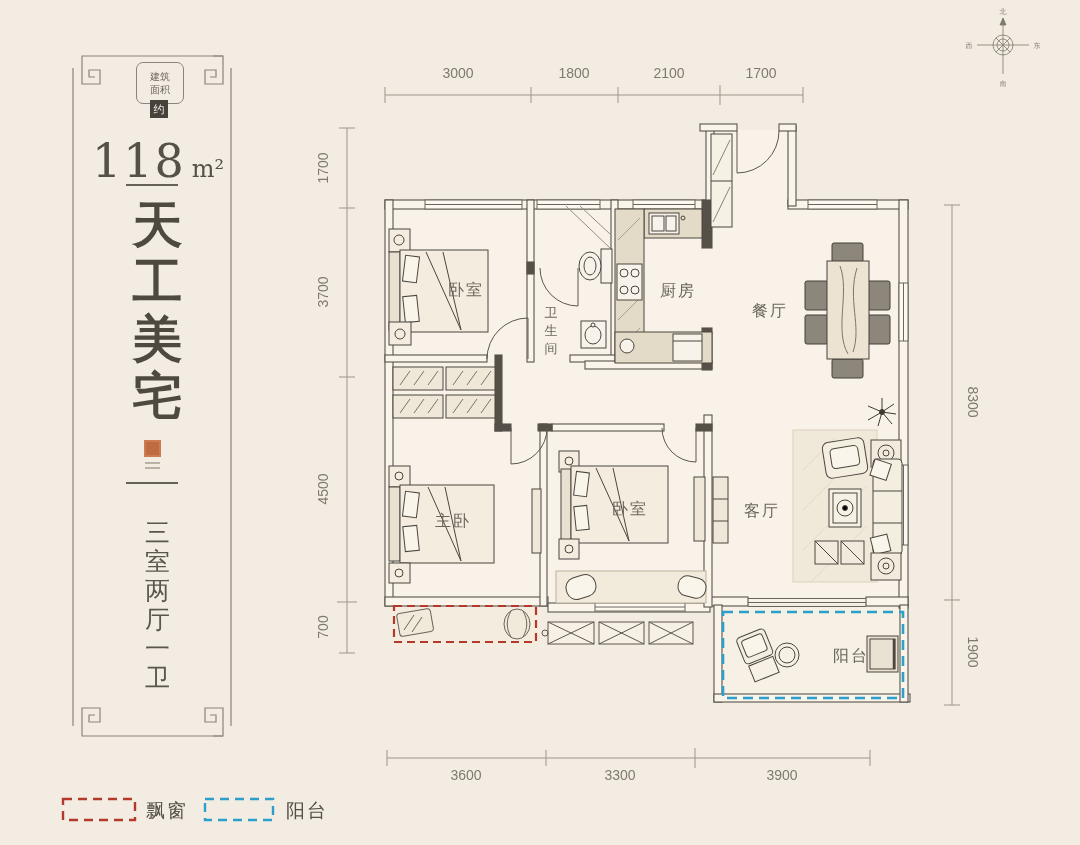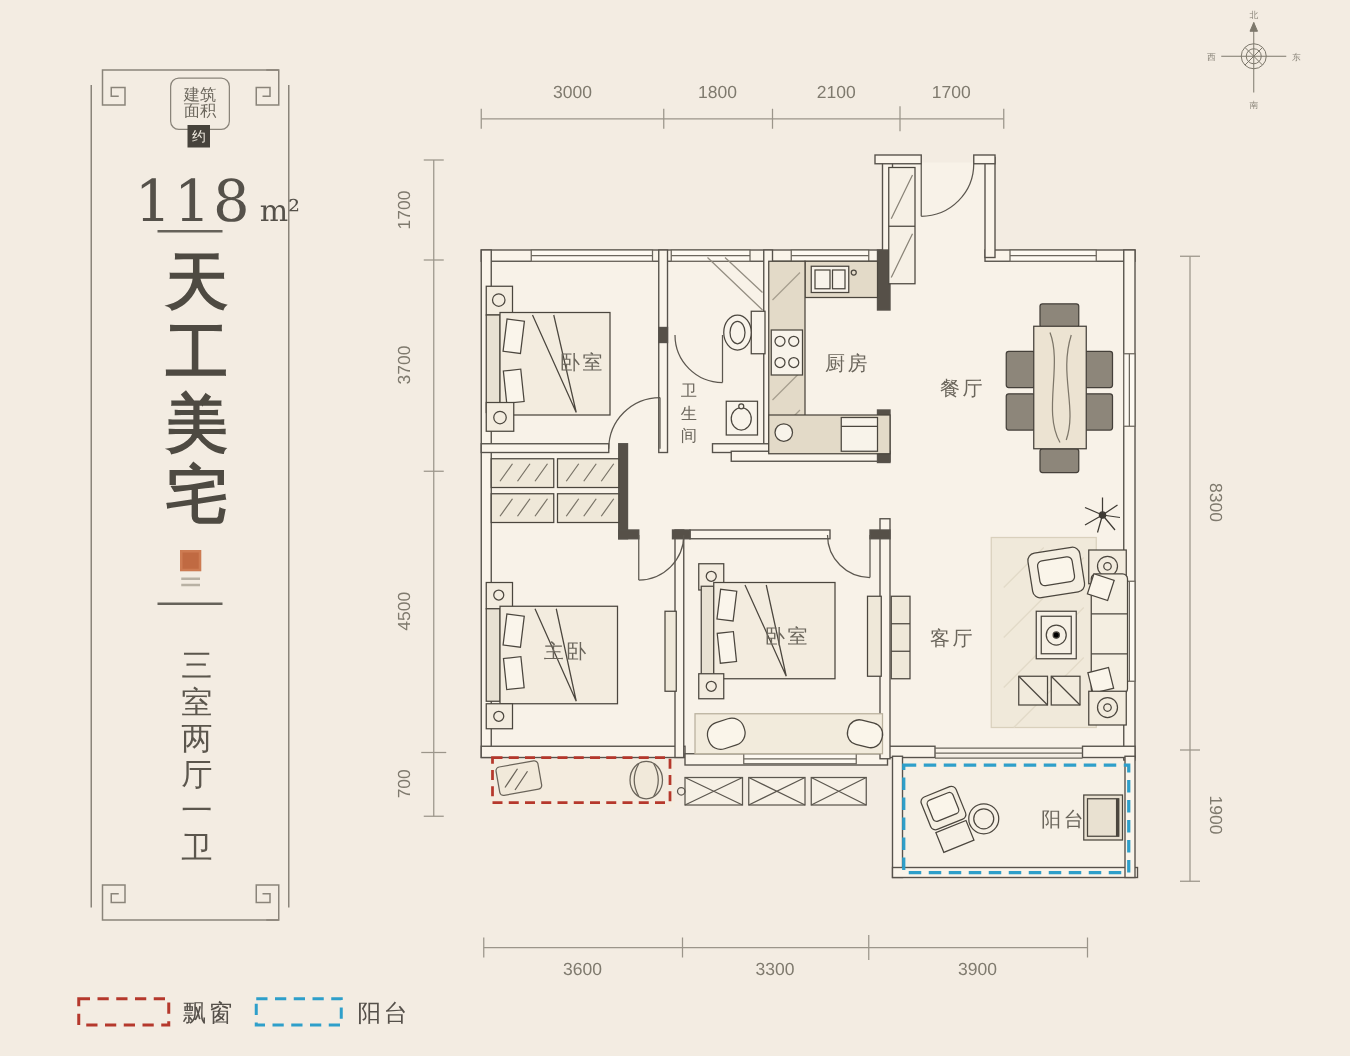--- a/index.html
+++ b/index.html
@@ -4,25 +4,25 @@
 <style>
   html,body{margin:0;padding:0;background:#e8e2d8;}
   .stage{position:relative;width:1080px;height:845px;background:#f3ece2;overflow:hidden;
          font-family:"Liberation Sans","DejaVu Sans",sans-serif;}
   .plan-svg{position:absolute;left:0;top:0;}
   
   .panel{position:absolute;left:60px;top:38px;width:195px;height:715px;color:#56524a;}
   .panel-frame{position:absolute;left:0;top:0;}
   .badge{position:absolute;left:76px;top:24px;width:46px;height:40px;border:1px solid #8a847a;
          border-radius:7px;display:flex;flex-direction:column;align-items:center;justify-content:center;
-         font-family:"DejaVu Serif","Liberation Serif",serif;font-size:13px;line-height:13px;color:#6b665c;}
+         font-family:"DejaVu Serif","Liberation Serif",serif;font-size:10px;line-height:13px;color:#6b665c;}
   .badge-approx{position:absolute;left:90px;top:62px;width:18px;height:18px;background:#46423b;color:#f1ece1;
          display:flex;align-items:center;justify-content:center;font-size:11px;
          font-family:"DejaVu Serif","Liberation Serif",serif;}
-  .area{position:absolute;left:24px;top:96px;width:180px;text-align:center;color:#55514a;
+  .area{position:absolute;left:8px;top:96px;width:180px;text-align:center;color:#55514a;
         font-family:"DejaVu Serif","Liberation Serif",serif;}
   .area .num{font-size:46px;letter-spacing:2px;}
   .area .unit{font-size:24px;margin-left:6px;}
   .divider{position:absolute;left:66px;width:52px;height:0;border-top:2px solid #66625a;}
   .title-col{position:absolute;left:0;top:158px;width:195px;display:flex;flex-direction:column;align-items:center;
         font-family:"DejaVu Serif","Liberation Serif",serif;font-weight:700;font-size:50px;line-height:57px;color:#4e4a42;}
   .mini-seal{position:absolute;left:84px;top:402px;width:17px;height:17px;background:#c06a42;box-shadow:inset 0 0 0 2px #cd7b52;}
   .mini-seal-lines{position:absolute;left:85px;top:424px;width:15px;}
   .mini-seal-lines div{height:2px;background:#b8b1a4;margin-bottom:3px;}
   .subtitle-col{position:absolute;left:0;top:480px;width:195px;display:flex;flex-direction:column;align-items:center;

